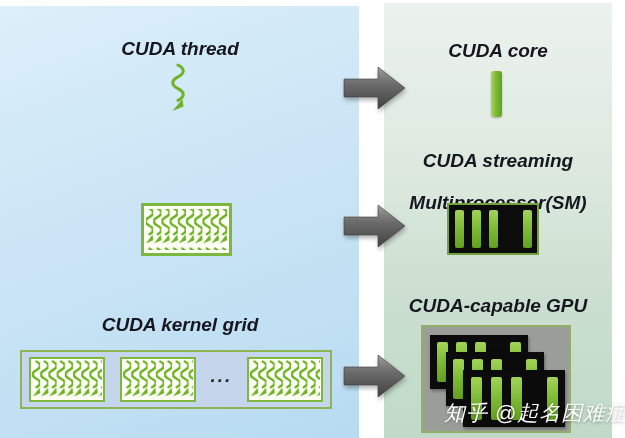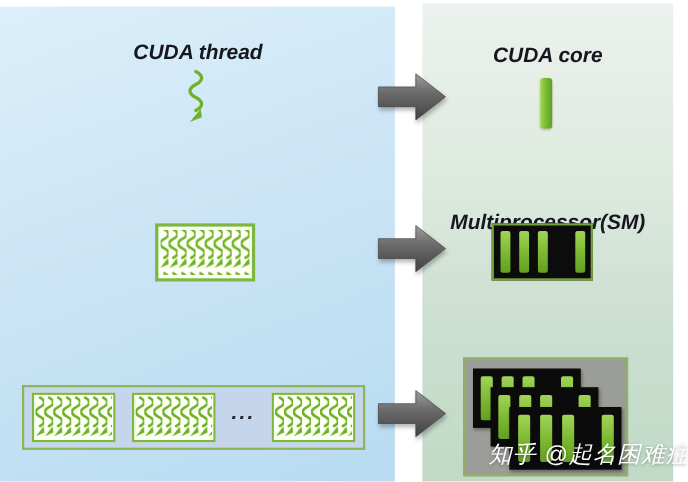--- a/index.html
+++ b/index.html
@@ -101,20 +101,21 @@
     <path d="M13.5,36 L3.5,48 L14.5,43.5 Z" fill="#6fb127"></path>
   </svg>
 
 
   <div class="thread-block abs" style="left:141px;top:203px;width:91px;height:53px;">
     <svg width="83" height="45" viewBox="0 0 83 45">
       <rect x="1" y="2" width="81" height="41" fill="url(#threadsPat)"></rect>
     </svg>
   </div>
 
+  <div class="lbl lbl-left" style="top:314px;">CUDA kernel grid</div>
 
   <div class="grid-box">
     <div class="thread-block">
       <svg width="70" height="39" viewBox="0 0 70 39">
           <rect width="70" height="39" fill="url(#threadsPat)"></rect>
         </svg>
     </div>
     <div class="thread-block">
       <svg width="70" height="39" viewBox="0 0 70 39">
           <rect width="70" height="39" fill="url(#threadsPat)"></rect>
@@ -135,31 +136,32 @@
     <polygon points="1,15 35,15 35,3 62,24 35,45 35,33 1,33" fill="url(#arrowGrad)" stroke="#3c3c3c" stroke-width="0.6"></polygon>
   </svg>
   <svg class="arrow-svg" style="top:352px;" viewBox="0 0 64 48">
     <polygon points="1,15 35,15 35,3 62,24 35,45 35,33 1,33" fill="url(#arrowGrad)" stroke="#3c3c3c" stroke-width="0.6"></polygon>
   </svg>
 
   <div class="lbl lbl-right" style="top:40px;">CUDA core</div>
 
   <div class="core-bar" style="left:491px;top:71px;"></div>
 
-  <div class="lbl lbl-right" style="top:150px;"><br>
+  <div class="lbl lbl-right" style="top:150px;"><span>CUDA streaming</span><br>
     <span>Multiprocessor(SM)</span>
   </div>
 
   <div class="sm-box" style="left:447px;top:203px;width:92px;height:52px;">
     <div class="sm-bar" style="left:6px;"></div>
     <div class="sm-bar" style="left:23px;"></div>
     <div class="sm-bar" style="left:40px;"></div>
     <div class="sm-bar" style="left:74px;"></div>
   </div>
 
+  <div class="lbl lbl-right" style="top:295px;">CUDA-capable GPU</div>
 
   <div class="gpu-box">
     <div class="gpu-card" style="left:7px;top:8px;">
       <div class="sm-bar" style="left:7px;"></div>
       <div class="sm-bar" style="left:26px;"></div>
       <div class="sm-bar" style="left:45px;"></div>
       <div class="sm-bar" style="left:80px;"></div>
     </div>
     <div class="gpu-card" style="left:23px;top:25px;">
       <div class="sm-bar" style="left:7px;"></div>

